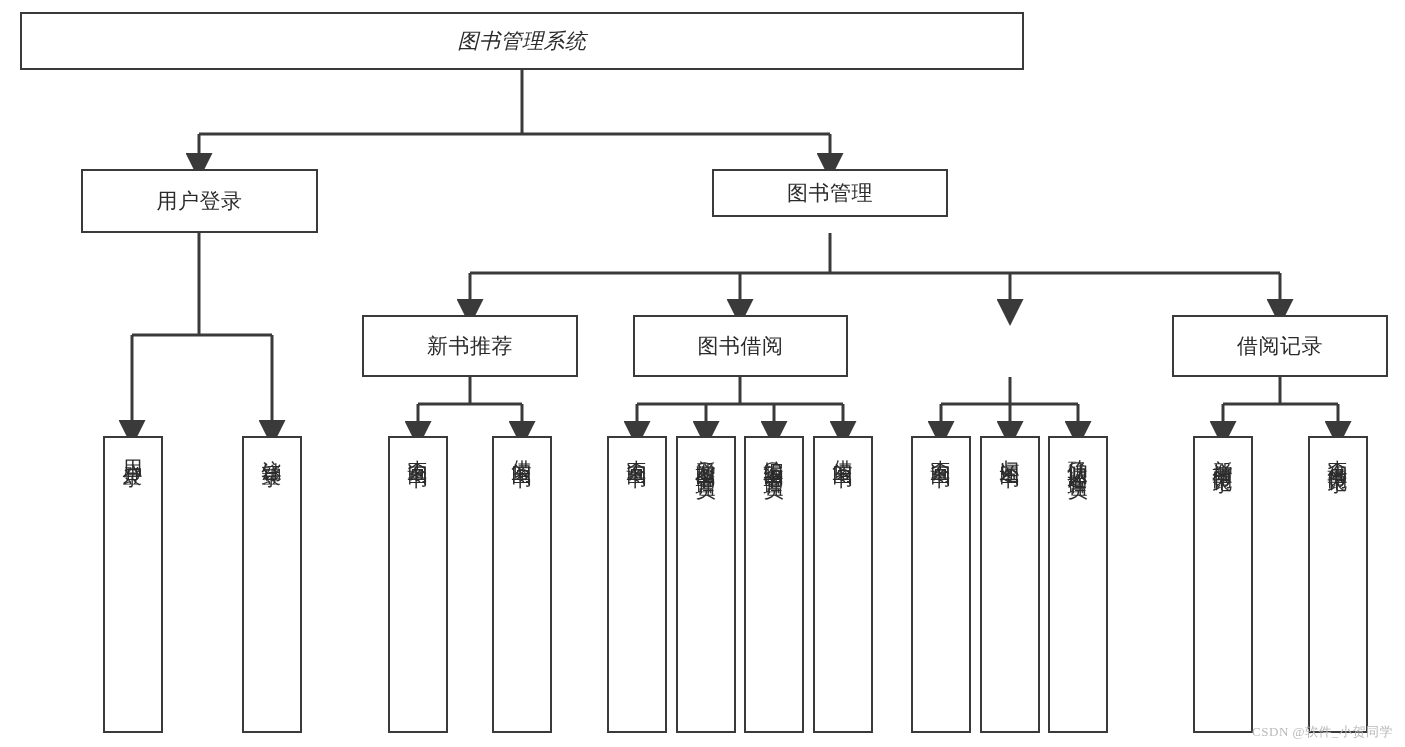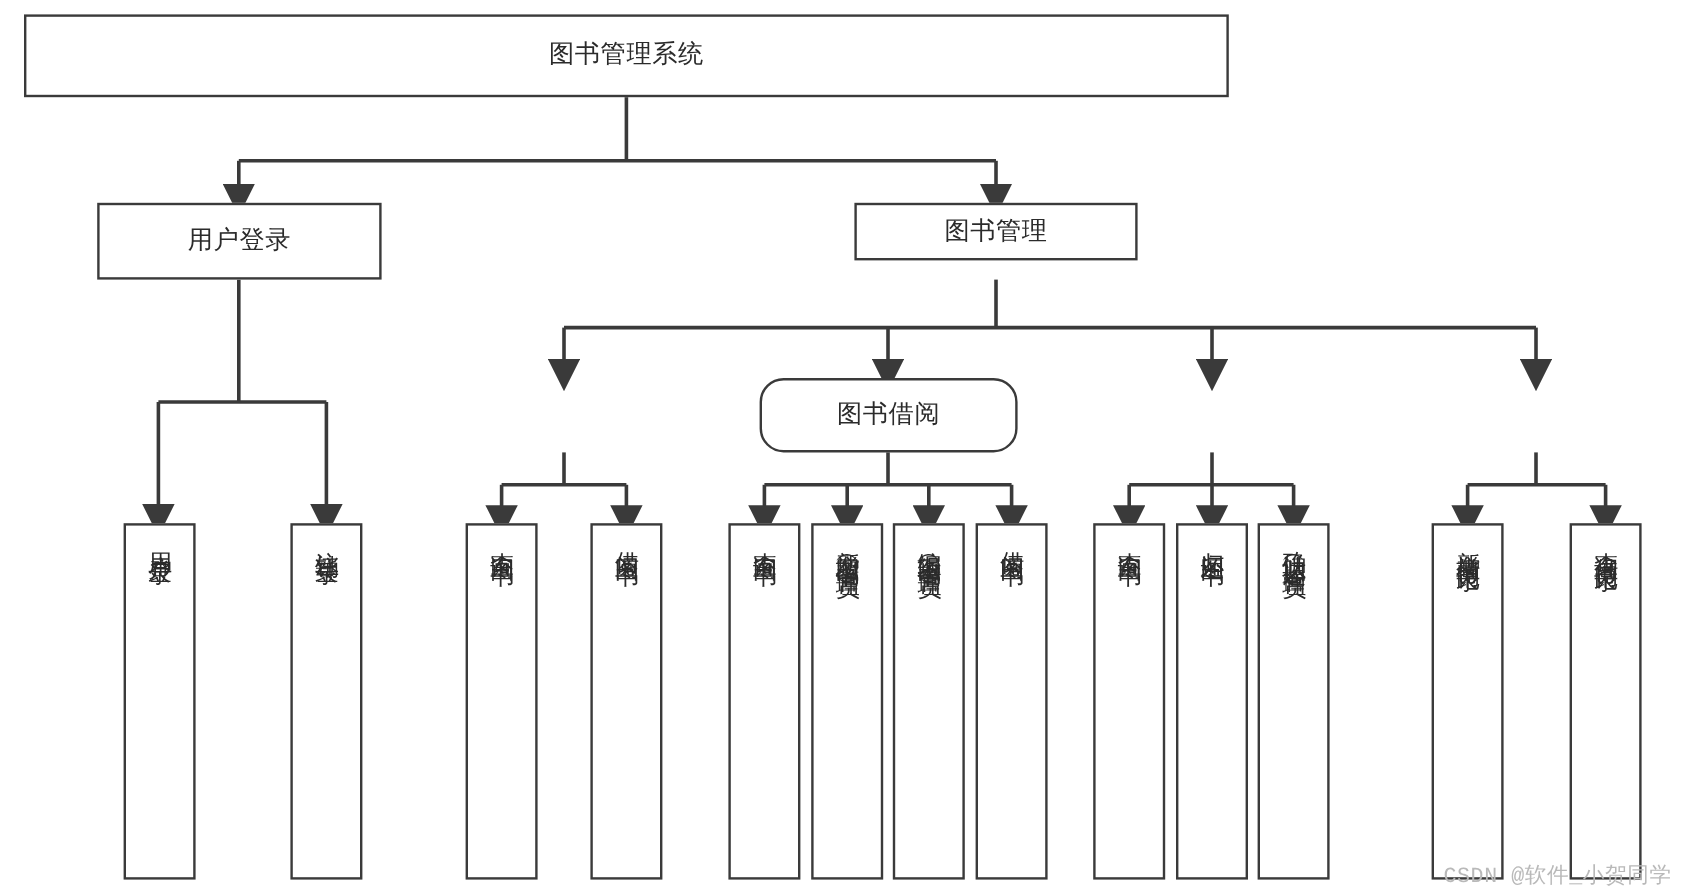--- a/index.html
+++ b/index.html
@@ -58,26 +58,26 @@
     font-size: 20px;
     letter-spacing: 3px;
     line-height: 1;
     text-align: center;
     white-space: nowrap;
   }
   .watermark {
     position: absolute;
     right: 12px;
     bottom: 6px;
-    font-size: 18px;
+    font-size: 13px;
     color: #b9b9b9;
     letter-spacing: 0.5px;
     z-index: 5;
     white-space: nowrap;
-    font-family: Liberation Mono, monospace;
+    font-family: Liberation Serif, serif;
   }
 </style>
 </head>
 <body>
 
 <div id="canvas">
 
   <svg id="edges" viewBox="0 0 1405 747" xmlns="http://www.w3.org/2000/svg">
     <defs>
       <marker id="arrow" markerWidth="9" markerHeight="9" refX="1" refY="4.5" orient="auto" markerUnits="strokeWidth">
@@ -121,38 +121,44 @@
       <path d="M1010,404 L1010,424" marker-end="url(#arrow)"></path>
       <path d="M1078,404 L1078,424" marker-end="url(#arrow)"></path>
 
       <path d="M1280,377 L1280,404"></path>
       <path d="M1223,404 L1338,404"></path>
       <path d="M1223,404 L1223,424" marker-end="url(#arrow)"></path>
       <path d="M1338,404 L1338,424" marker-end="url(#arrow)"></path>
     </g>
   </svg>
 
-  <div class="node horiz" style="left:20px; top:12px; width:1004px; height:69px;">
+  <div class="node horiz" style="left:20px; top:12px; width:1004px; height:58px;font-style:italic;">
     <span class="node-label">图书管理系统</span>
   </div>
 
   <div class="node horiz" style="left:81px; top:169px; width:237px; height:64px;">
     <span class="node-label">用户登录</span>
   </div>
 
   <div class="node horiz" style="left:712px; top:169px; width:236px; height:48px;">
     <span class="node-label">图书管理</span>
   </div>
 
-
-  <div class="node horiz" style="left:633px; top:315px; width:215px; height:62px;border-radius:20px;">
+  <div class="node horiz" style="left:362px; top:315px; width:216px; height:62px;">
+    <span class="node-label">新书推荐</span>
+  </div>
+
+  <div class="node horiz" style="left:633px; top:315px; width:215px; height:62px;">
     <span class="node-label">图书借阅</span>
   </div>
 
 
+  <div class="node horiz" style="left:1172px; top:315px; width:216px; height:62px;">
+    <span class="node-label">借阅记录</span>
+  </div>
 
   <div class="node vert" style="left:103px; top:436px; width:60px; height:297px;">
     <span class="node-label">用户登录</span>
   </div>
 
   <div class="node vert" style="left:242px; top:436px; width:60px; height:297px;">
     <span class="node-label">注销登录</span>
   </div>
 
   <div class="node vert" style="left:388px; top:436px; width:60px; height:297px;">

